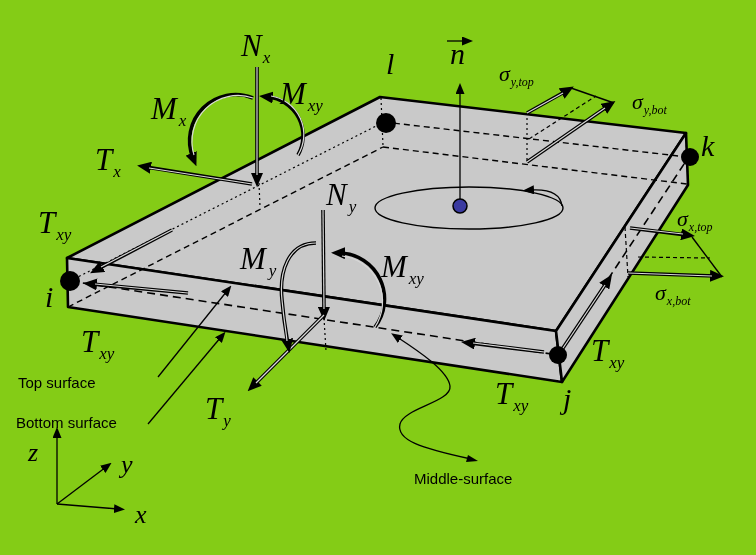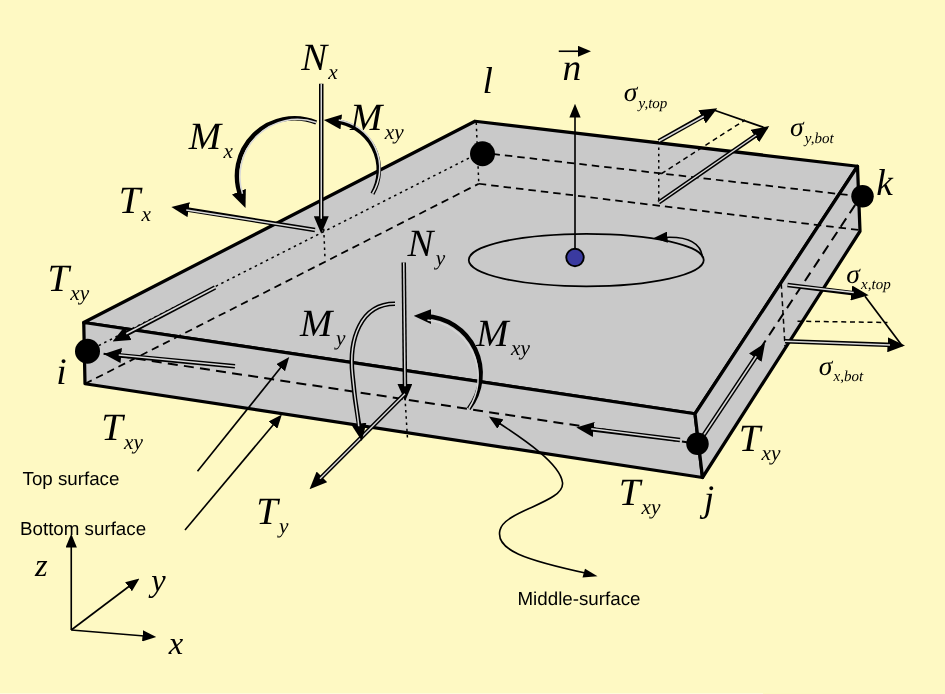--- a/index.html
+++ b/index.html
@@ -1,16 +1,16 @@
 <!DOCTYPE html>
 <html><head>
 <meta charset="utf-8">
 <style>
   html,body{margin:0;padding:0;background:#fff;}
-  #stage{position:relative;width:756px;height:555px;background:#fef9c3;overflow:hidden;text-align:right;}
+  #stage{position:relative;width:756px;height:555px;background:#84cc16;overflow:hidden;text-align:right;}
   svg{display:block;}
   .edge{fill:#c9c9c9;stroke:#000;stroke-width:2.6;stroke-linejoin:round;}
   .fa{fill:none;stroke:#000;stroke-width:3.6;}
   .fi{fill:none;stroke:#d8d8d8;stroke-width:1.2;}
   .thin{fill:none;stroke:#000;stroke-width:1.3;}
   .sol{fill:none;stroke:#000;stroke-width:1.4;}
   .dshA{fill:none;stroke:#000;stroke-width:1.2;stroke-dasharray:2 3;}
   .dshB{fill:none;stroke:#000;stroke-width:1.4;stroke-dasharray:6 4;}
   .dshC{fill:none;stroke:#000;stroke-width:1.6;stroke-dasharray:8 5;}
   .dshD{fill:none;stroke:#000;stroke-width:1.2;stroke-dasharray:4 3;}

